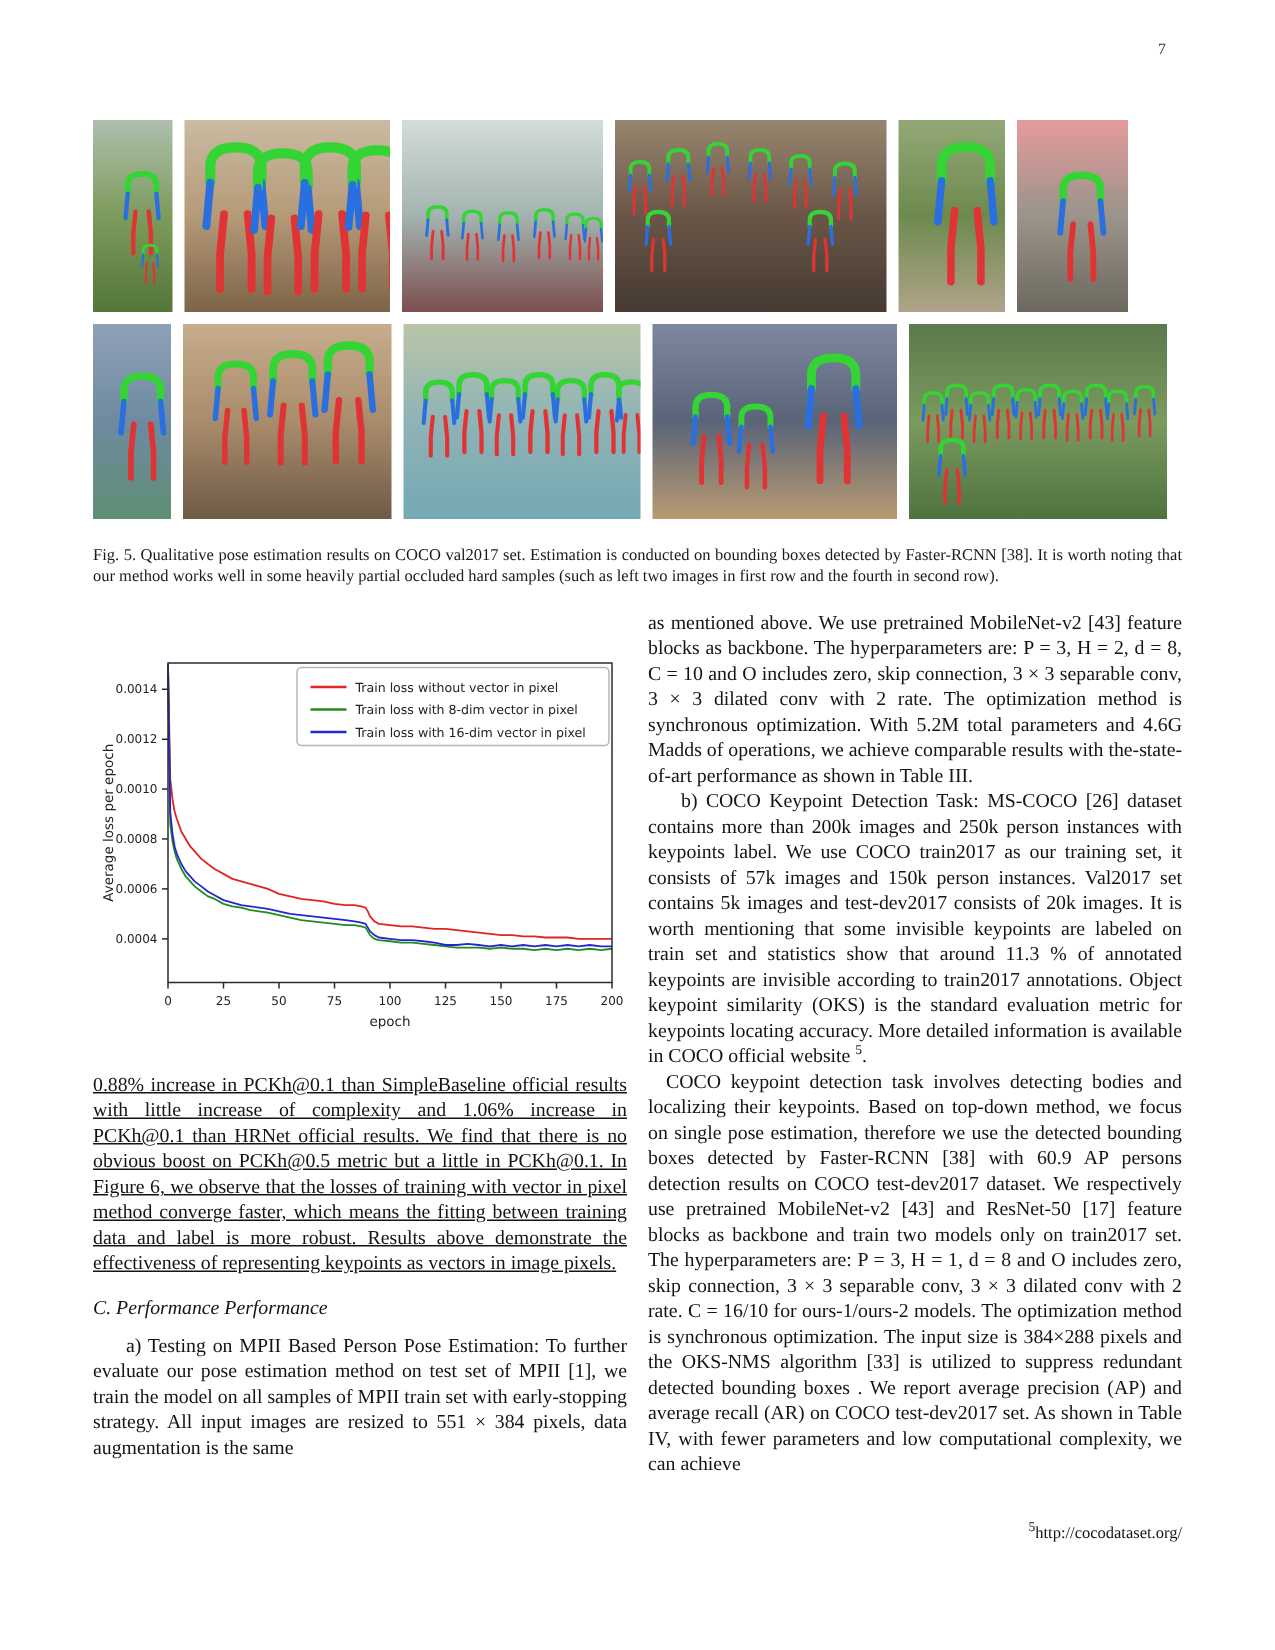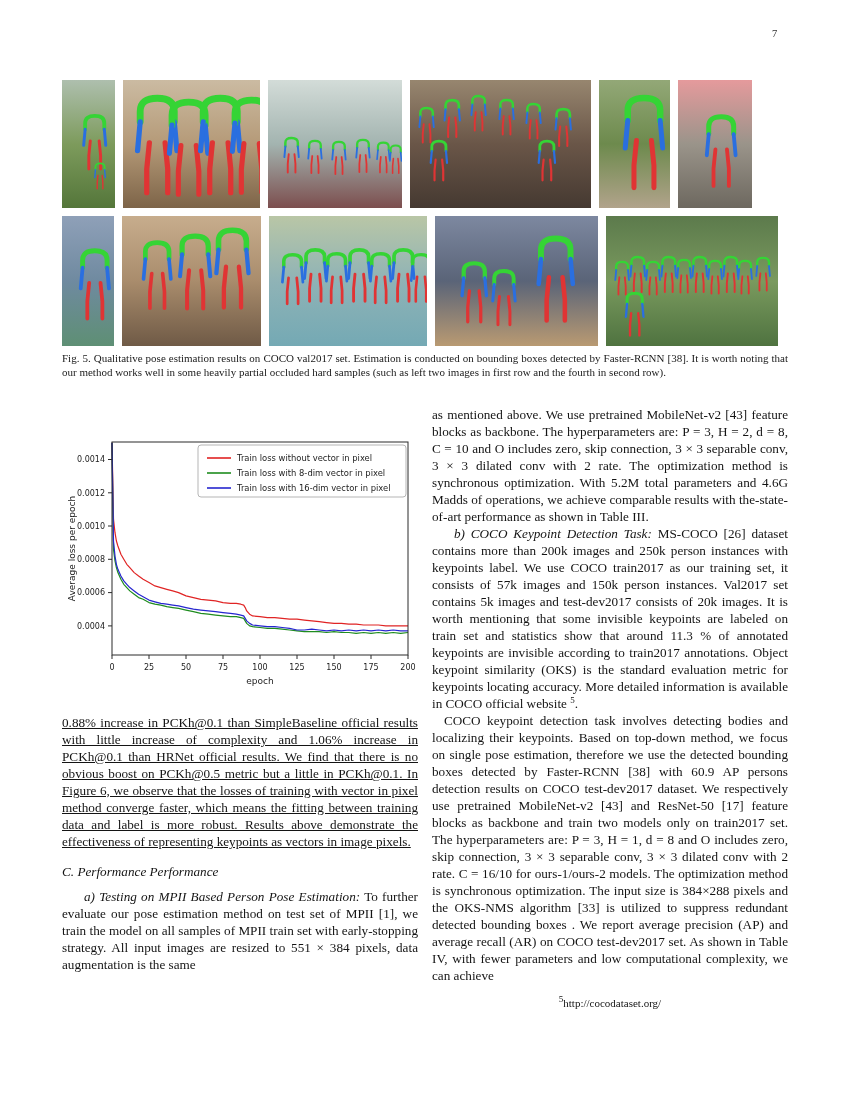--- a/index.html
+++ b/index.html
@@ -8,40 +8,40 @@
   .page-number{position:absolute;top:28px;left:772px;font-size:10.5px;color:#333;}
 
   
   .montage{position:absolute;left:62px;top:80px;width:716px;}
   .mrow{display:flex;gap:8px;height:128px;}
   .mrow+.mrow{margin-top:8px;height:130px;}
   .photo{position:relative;height:100%;overflow:hidden;}
   .skel{position:absolute;aspect-ratio:1/2;}
 
   
-  .caption{position:absolute;left:62px;top:352px;width:726px;font-size:11px;
+  .caption{position:absolute;left:62px;top:364px;width:726px;font-size:11px;
            line-height:13.8px;text-align:justify;color:#1a1a1a;}
   .fig6-caption{margin-top:11px;font-size:11px;line-height:13.8px;text-align:justify;}
 
   
   .cols{position:absolute;left:62px;top:406px;width:726px;display:flex;gap:14px;}
   .col{width:356px;font-size:13.2px;line-height:17px;text-align:justify;}
   .col p{margin:0;}
-  .lead{font-style:italic;}
+  .lead{}
   .subsection{font-style:italic;margin-top:13px;margin-bottom:8px;}
   .indent1{text-indent:12px;}
   .indent2{text-indent:22px;}
   .p-top{margin-top:27px !important;text-decoration:underline;}
   sup{font-size:9px;line-height:0;}
 
   
   .chart-wrap{margin-top:27px;width:356px;height:254px;}
   .chart-wrap svg{display:block;}
 
-  .footnote{margin-top:13px;font-size:11px;line-height:13px;text-align:center;}
+  .footnote{margin-top:32px;font-size:11px;line-height:13px;text-align:right;}
   .footnote a{color:#141414;text-decoration:none;}
 </style>
 </head>
 <body>
 
 <div class="page">
 
   <div class="page-number">7</div>
 
   <div class="montage">

